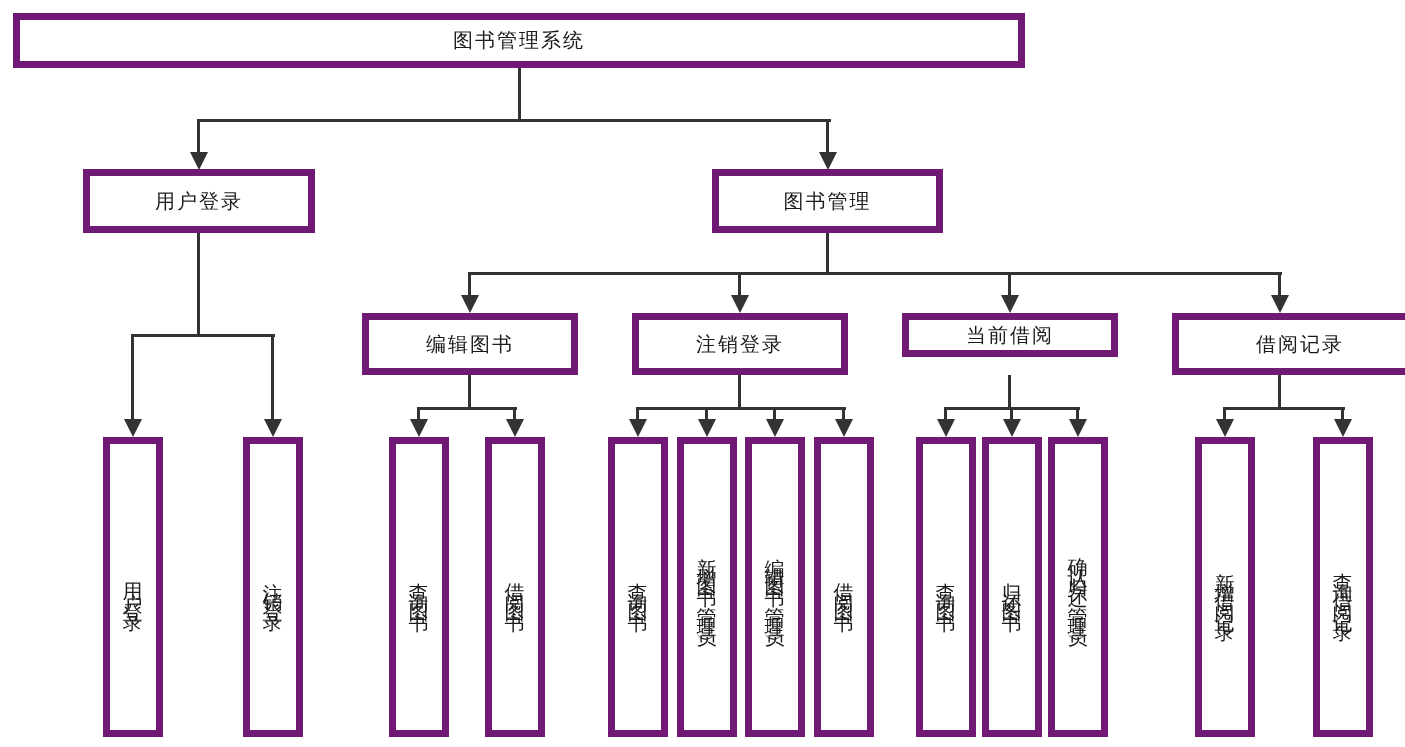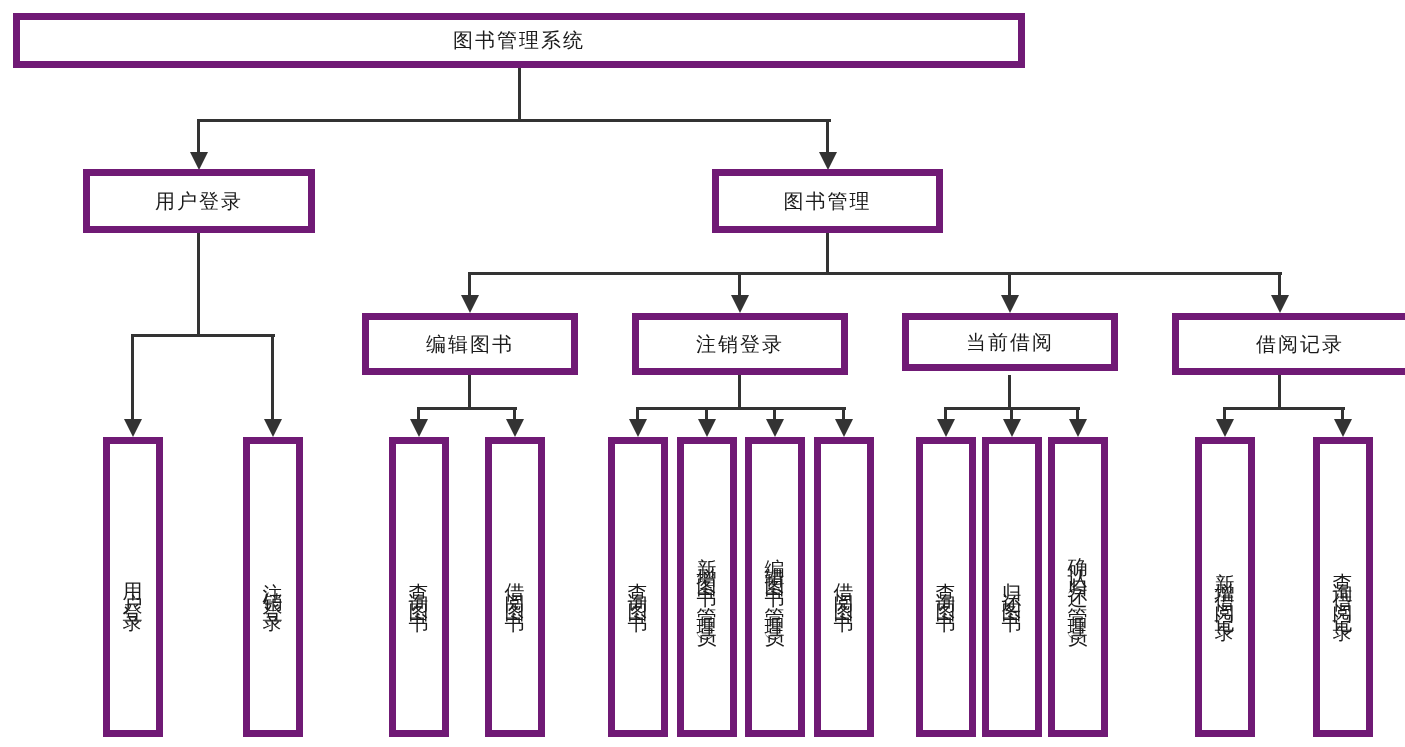--- a/index.html
+++ b/index.html
@@ -93,21 +93,21 @@
     <div class="arr" style="left:1001px;top:295px"></div>
     <div class="arr" style="left:1271px;top:295px"></div>
   </div>
 
   <div class="box" style="left:362px;top:313px;width:216px;height:62px">
     <span class="lbl">编辑图书</span>
   </div>
   <div class="box" style="left:632px;top:313px;width:216px;height:62px">
     <span class="lbl">注销登录</span>
   </div>
-  <div class="box" style="left:902px;top:313px;width:216px;height:58px">
+  <div class="box" style="left:902px;top:313px;width:216px;height:44px">
     <span class="lbl">当前借阅</span>
   </div>
   <div class="box" style="left:1172px;top:313px;width:256px;height:62px">
     <span class="lbl">借阅记录</span>
   </div>
 
   <div>
     <div class="vl" style="left:468px;top:375px;height:35px"></div>
     <div class="hl" style="left:417px;top:407px;width:100px"></div>
     <div class="vl" style="left:417px;top:407px;height:16px"></div>

